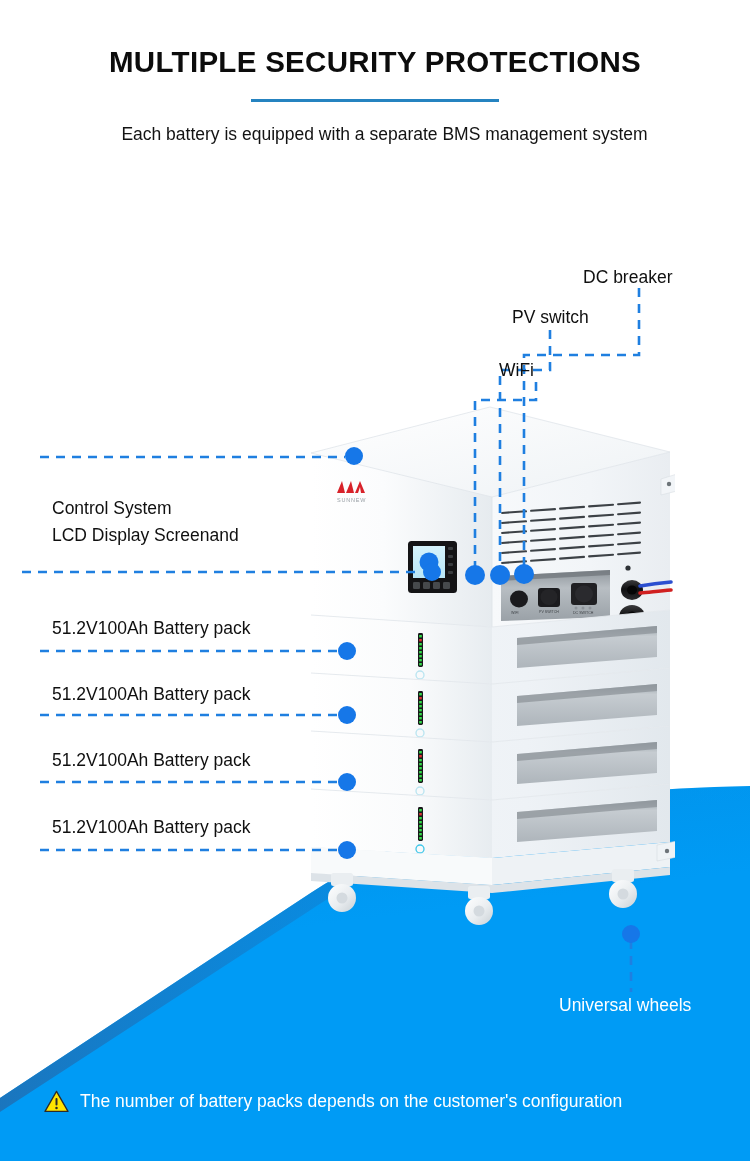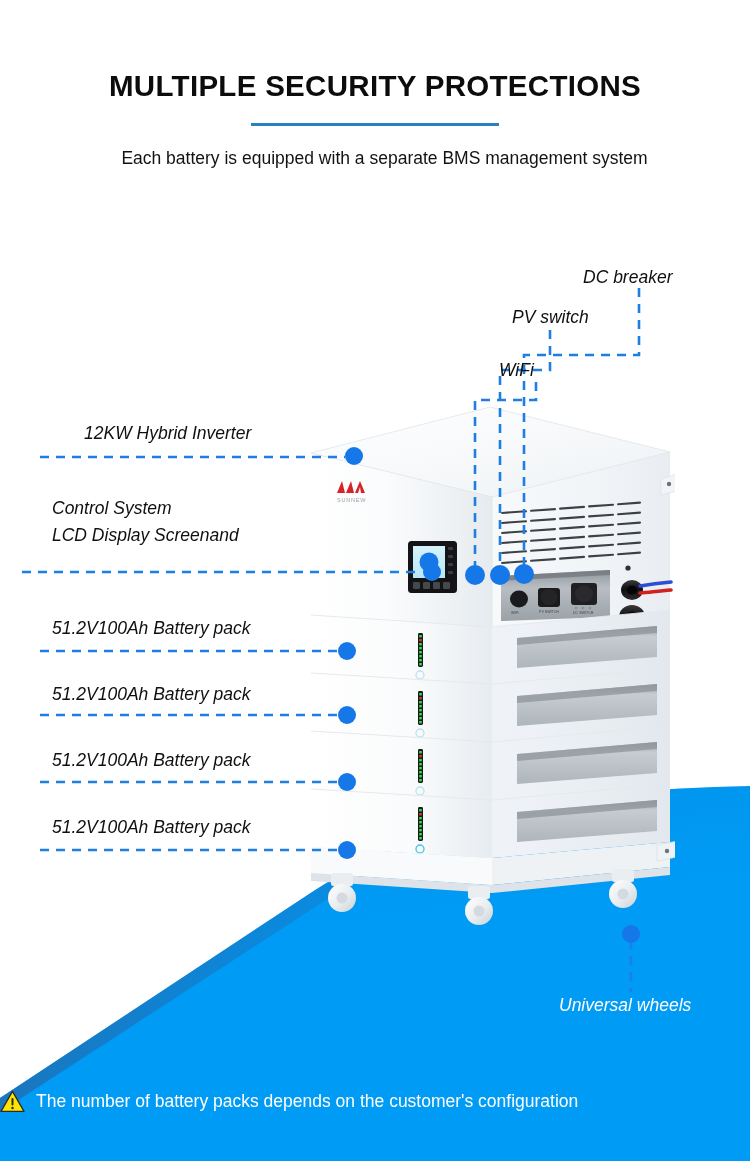--- a/index.html
+++ b/index.html
@@ -36,21 +36,21 @@
   
   .header {
     position: absolute;
     left: 0; top: 0;
     width: 750px;
     z-index: 30;
     text-align: center;
   }
   .title {
     margin: 0;
-    padding-top: 71px;
+    padding-top: 47px;
     font-size: 29.5px;
     font-weight: bold;
     letter-spacing: 0.3px;
     color: #0c0c0c;
     font-family: "Liberation Sans", sans-serif;
     line-height: 1;
   }
   .title-rule {
     width: 248px;
     height: 3px;
@@ -66,21 +66,20 @@
   }
 
   
   .callout {
     position: absolute;
     z-index: 32;
     font-size: 17.5px;
     color: #101010;
     white-space: nowrap;
     font-family: "Liberation Sans", sans-serif;
-    font-style: italic;
   }
   .callout.left  { text-align: left; }
   .callout.multi { white-space: normal; line-height: 1.55; }
   .callout.onblue { color: #ffffff; text-align: center; }
 
   
   .connectors {
     position: absolute;
     left: 0; top: 0;
     width: 750px; height: 1161px;
@@ -101,20 +100,21 @@
   
   .note-bar {
     position: absolute;
     left: 0;
     top: 1073px;
     width: 750px;
     height: 56px;
     z-index: 40;
     display: flex;
     align-items: center;
+    padding-left: 44px;
     box-sizing: border-box;
   }
   .note-icon {
     width: 25px;
     height: 23px;
     flex: 0 0 auto;
     margin-right: 11px;
   }
   .note-text {
     font-size: 17.5px;
@@ -482,23 +482,20 @@
   </div>
 
   <div class="callout" style="left:512px; top:307px;">
     <span>PV switch</span>
   </div>
 
   <div class="callout" style="left:499px; top:360px;">
     <span>WiFi</span>
   </div>
 
-  <div class="callout left" style="left:84px; top:423px;">
-    <span>12KW Hybrid Inverter</span>
-  </div>
 
   <div class="callout left multi" style="left:52px; top:495px;">
     <div>Control System</div>
     <div>LCD Display Screenand</div>
   </div>
 
   <div class="callout left" style="left:52px; top:618px;">
     <span>51.2V100Ah Battery pack</span>
   </div>
 

